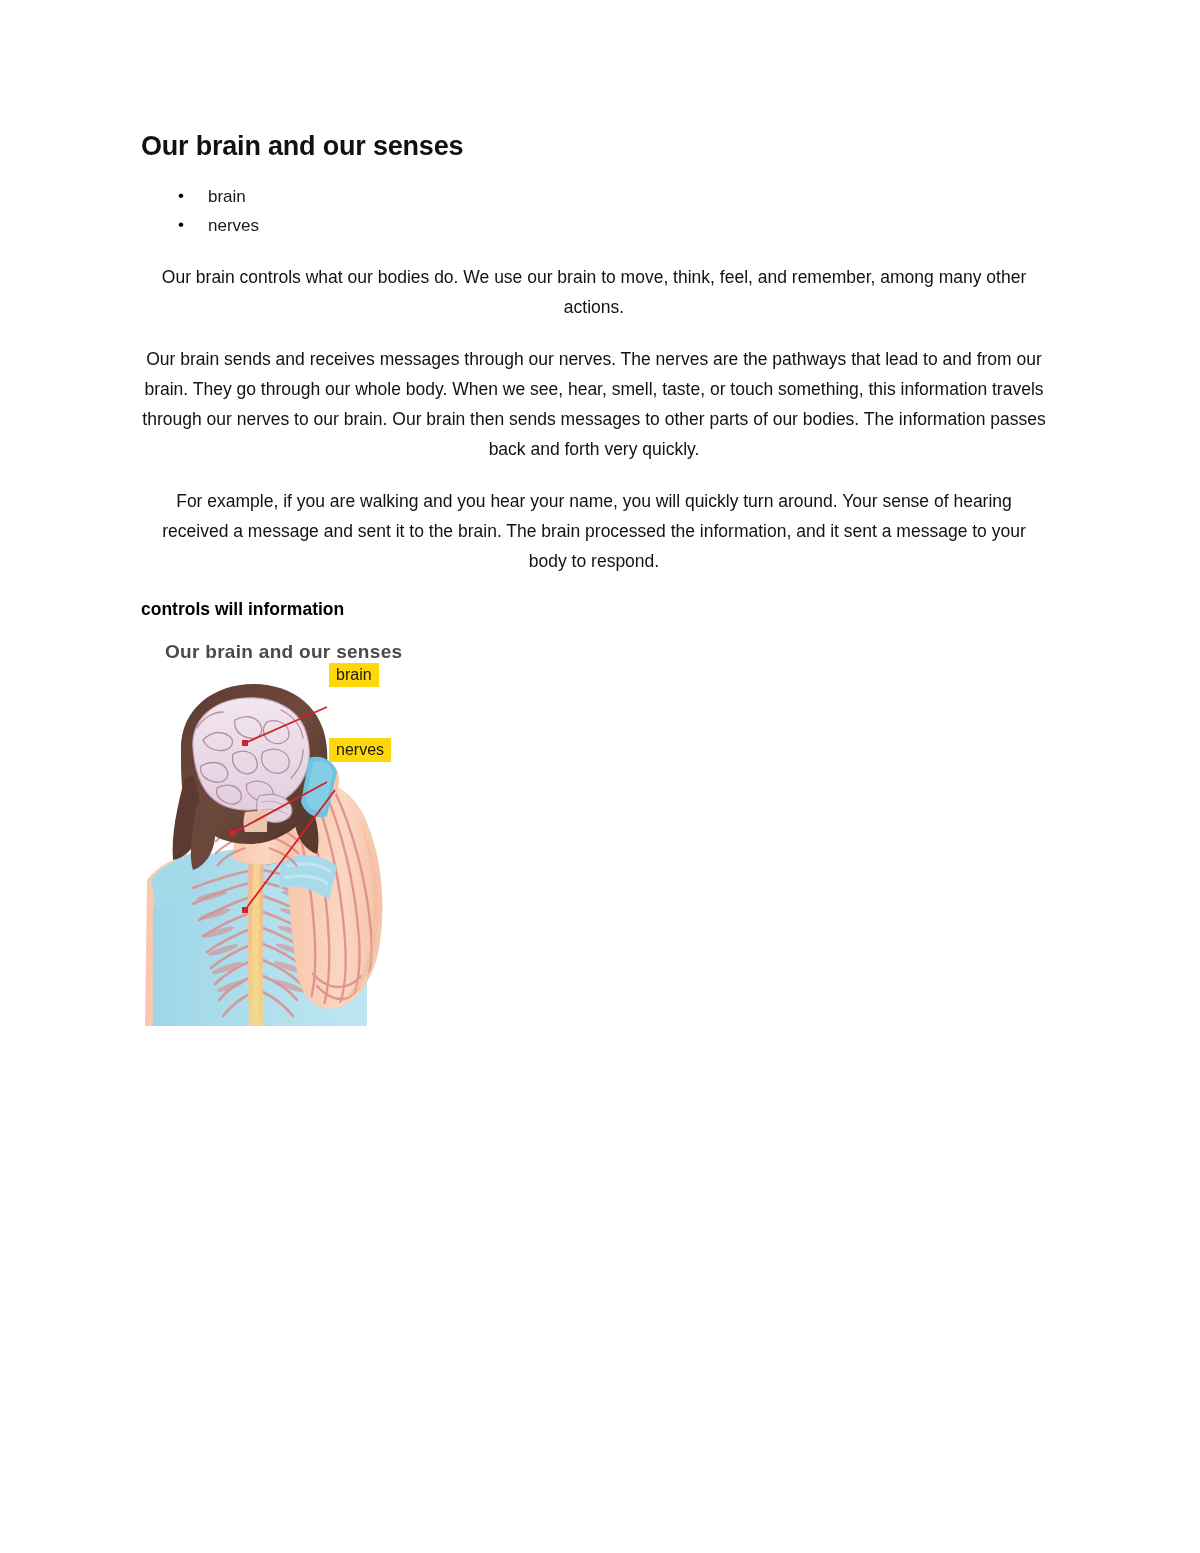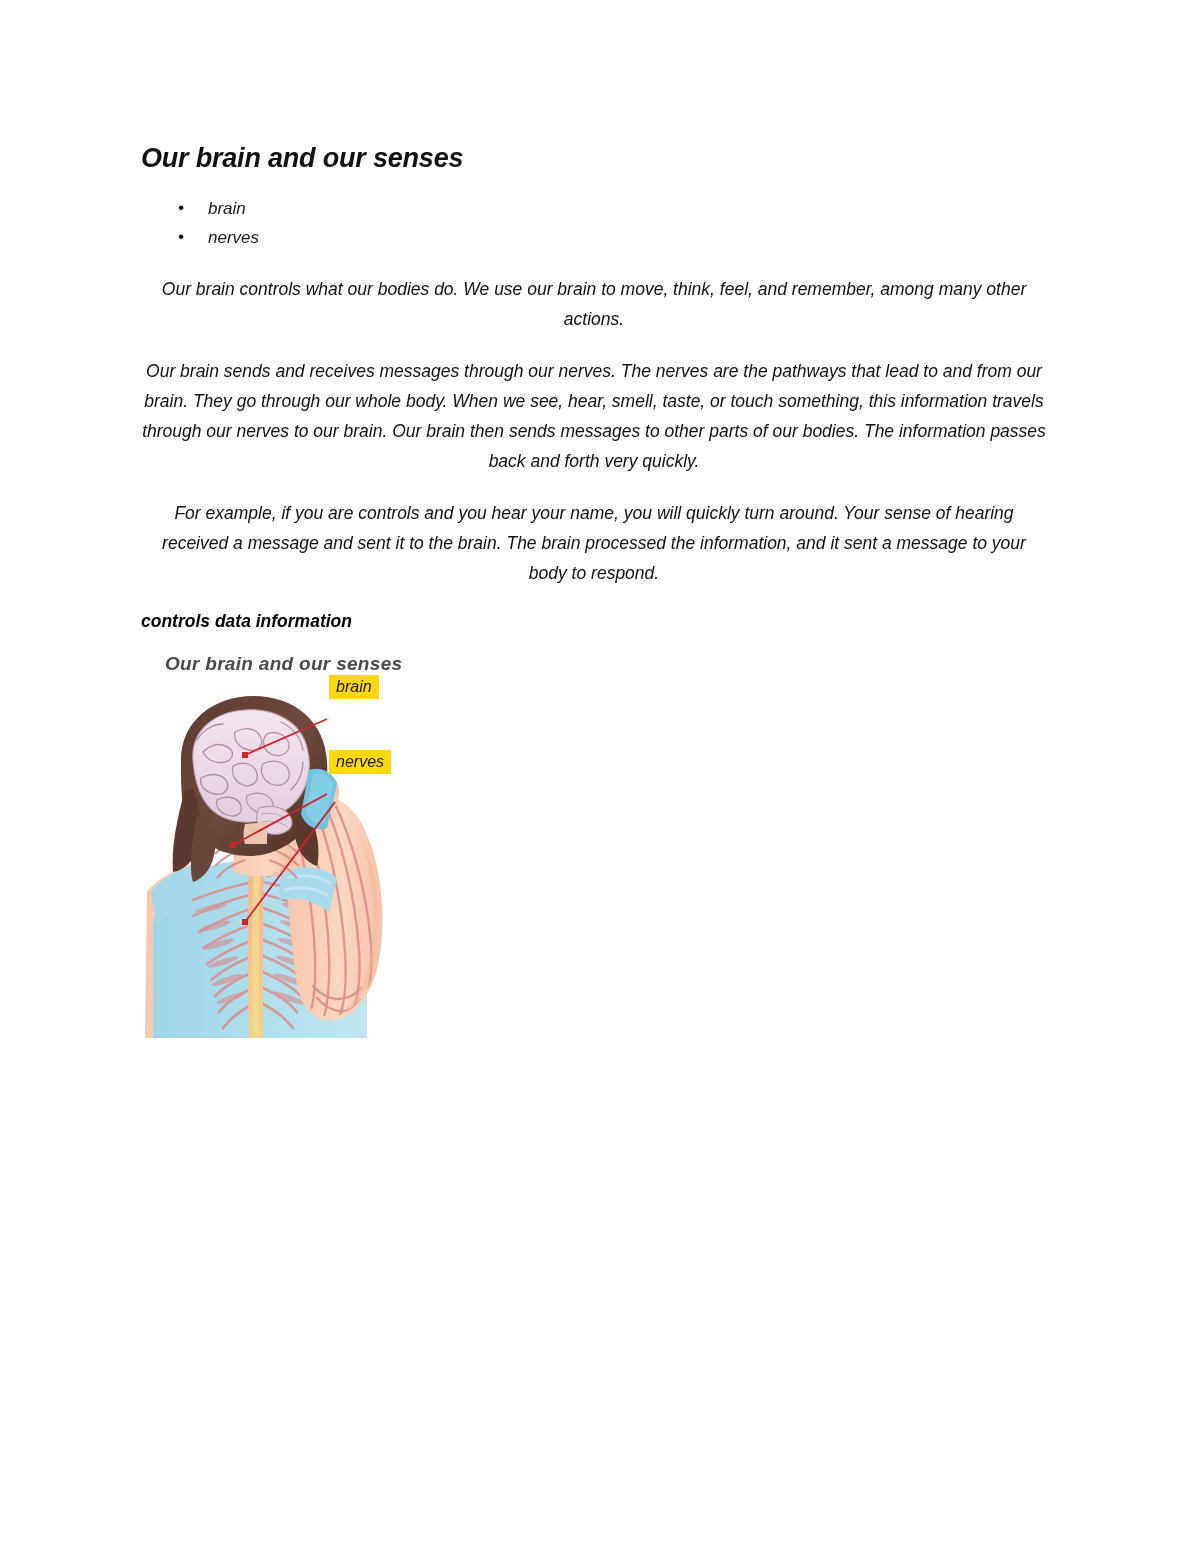--- a/index.html
+++ b/index.html
@@ -20,23 +20,22 @@
     position: absolute;
     left: 0; top: 0;
     width: 1200px;
     height: 1553px;
     background: #ffffff;
   }
 
   .content {
     position: absolute;
     left: 141px;
-    top: 142px;
+    top: 130px;
     width: 906px;
-    font-style: italic;
   }
 
   
   .doc-title {
     font-size: 27px;
     font-weight: bold;
     letter-spacing: -0.2px;
     line-height: 1.2;
     margin: 0 0 20px 0;
     color: #111111;
@@ -129,23 +128,23 @@
 
     <h1 class="doc-title">Our brain and our senses</h1>
 
     <ul class="bullet-list">
       <li>brain</li>
       <li>nerves</li>
     </ul>
 
     <p class="para">Our brain controls what our bodies do. We use our brain to move, think, feel, and remember, among many other actions.</p>
     <p class="para">Our brain sends and receives messages through our nerves. The nerves are the pathways that lead to and from our brain. They go through our whole body. When we see, hear, smell, taste, or touch something, this information travels through our nerves to our brain. Our brain then sends messages to other parts of our bodies. The information passes back and forth very quickly.</p>
-    <p class="para">For example, if you are controls and you hear your name, you will quickly turn around. Your sense of hearing received a message and sent it to the brain. The brain processed the information, and it sent a message to your body to respond.</p>
-
-    <p class="vocab first">controls data information</p>
+    <p class="para">For example, if you are walking and you hear your name, you will quickly turn around. Your sense of hearing received a message and sent it to the brain. The brain processed the information, and it sent a message to your body to respond.</p>
+
+    <p class="vocab first">controls will information</p>
 
     <div class="figure">
 
       <div class="figure-title">Our brain and our senses</div>
 
       <div class="figure-canvas">
         <svg width="420" height="352" viewBox="0 0 420 352" xmlns="http://www.w3.org/2000/svg">
           <defs>
             <linearGradient id="shirtGrad" x1="0" y1="0" x2="1" y2="0">
               <stop offset="0%" stop-color="#9ED6E8"></stop>

